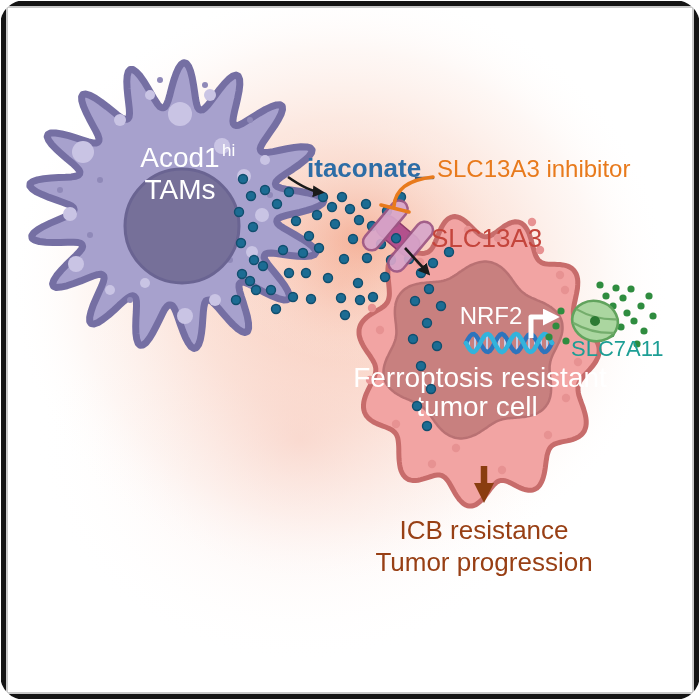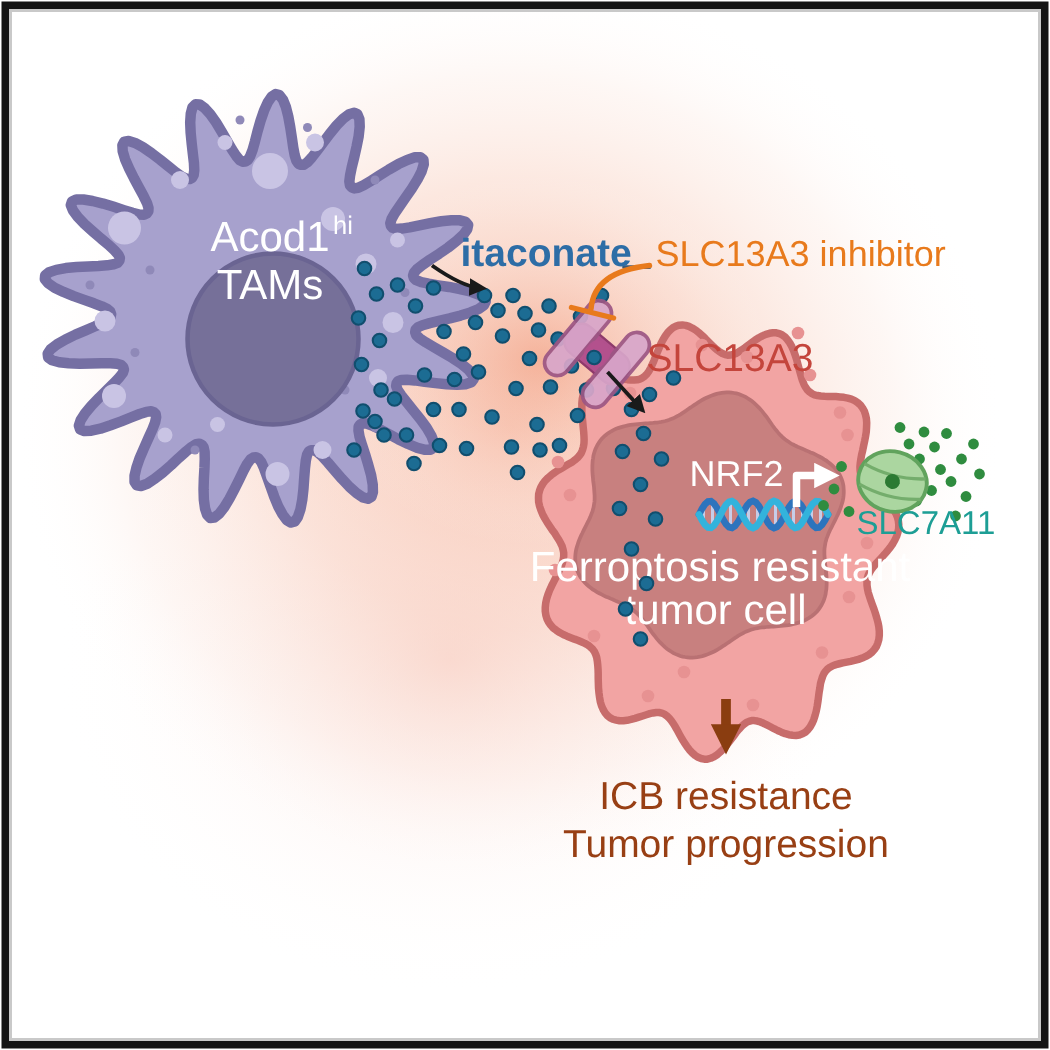--- a/index.html
+++ b/index.html
@@ -1,17 +1,17 @@
 <!DOCTYPE html>
 <html><head>
 <meta charset="utf-8">
 <style>
   html,body{margin:0;padding:0;background:#ffffff;}
   .canvas{position:relative;width:700px;height:700px;background:#ffffff;overflow:hidden;
-          font-family:"Liberation Sans", sans-serif;}
+          font-family:"Liberation Sans", sans-serif;border-radius:25px;}
   .frame{position:absolute;inset:1px;border:5px solid #141414;
          box-shadow:inset 0 0 0 2px #c9c9c9;pointer-events:none;z-index:5;}
   svg{position:absolute;inset:0;}
   text{font-family:"Liberation Sans", sans-serif;}
 </style>
 </head>
 <body>
 
 <div class="canvas">
   <div class="frame"></div>

